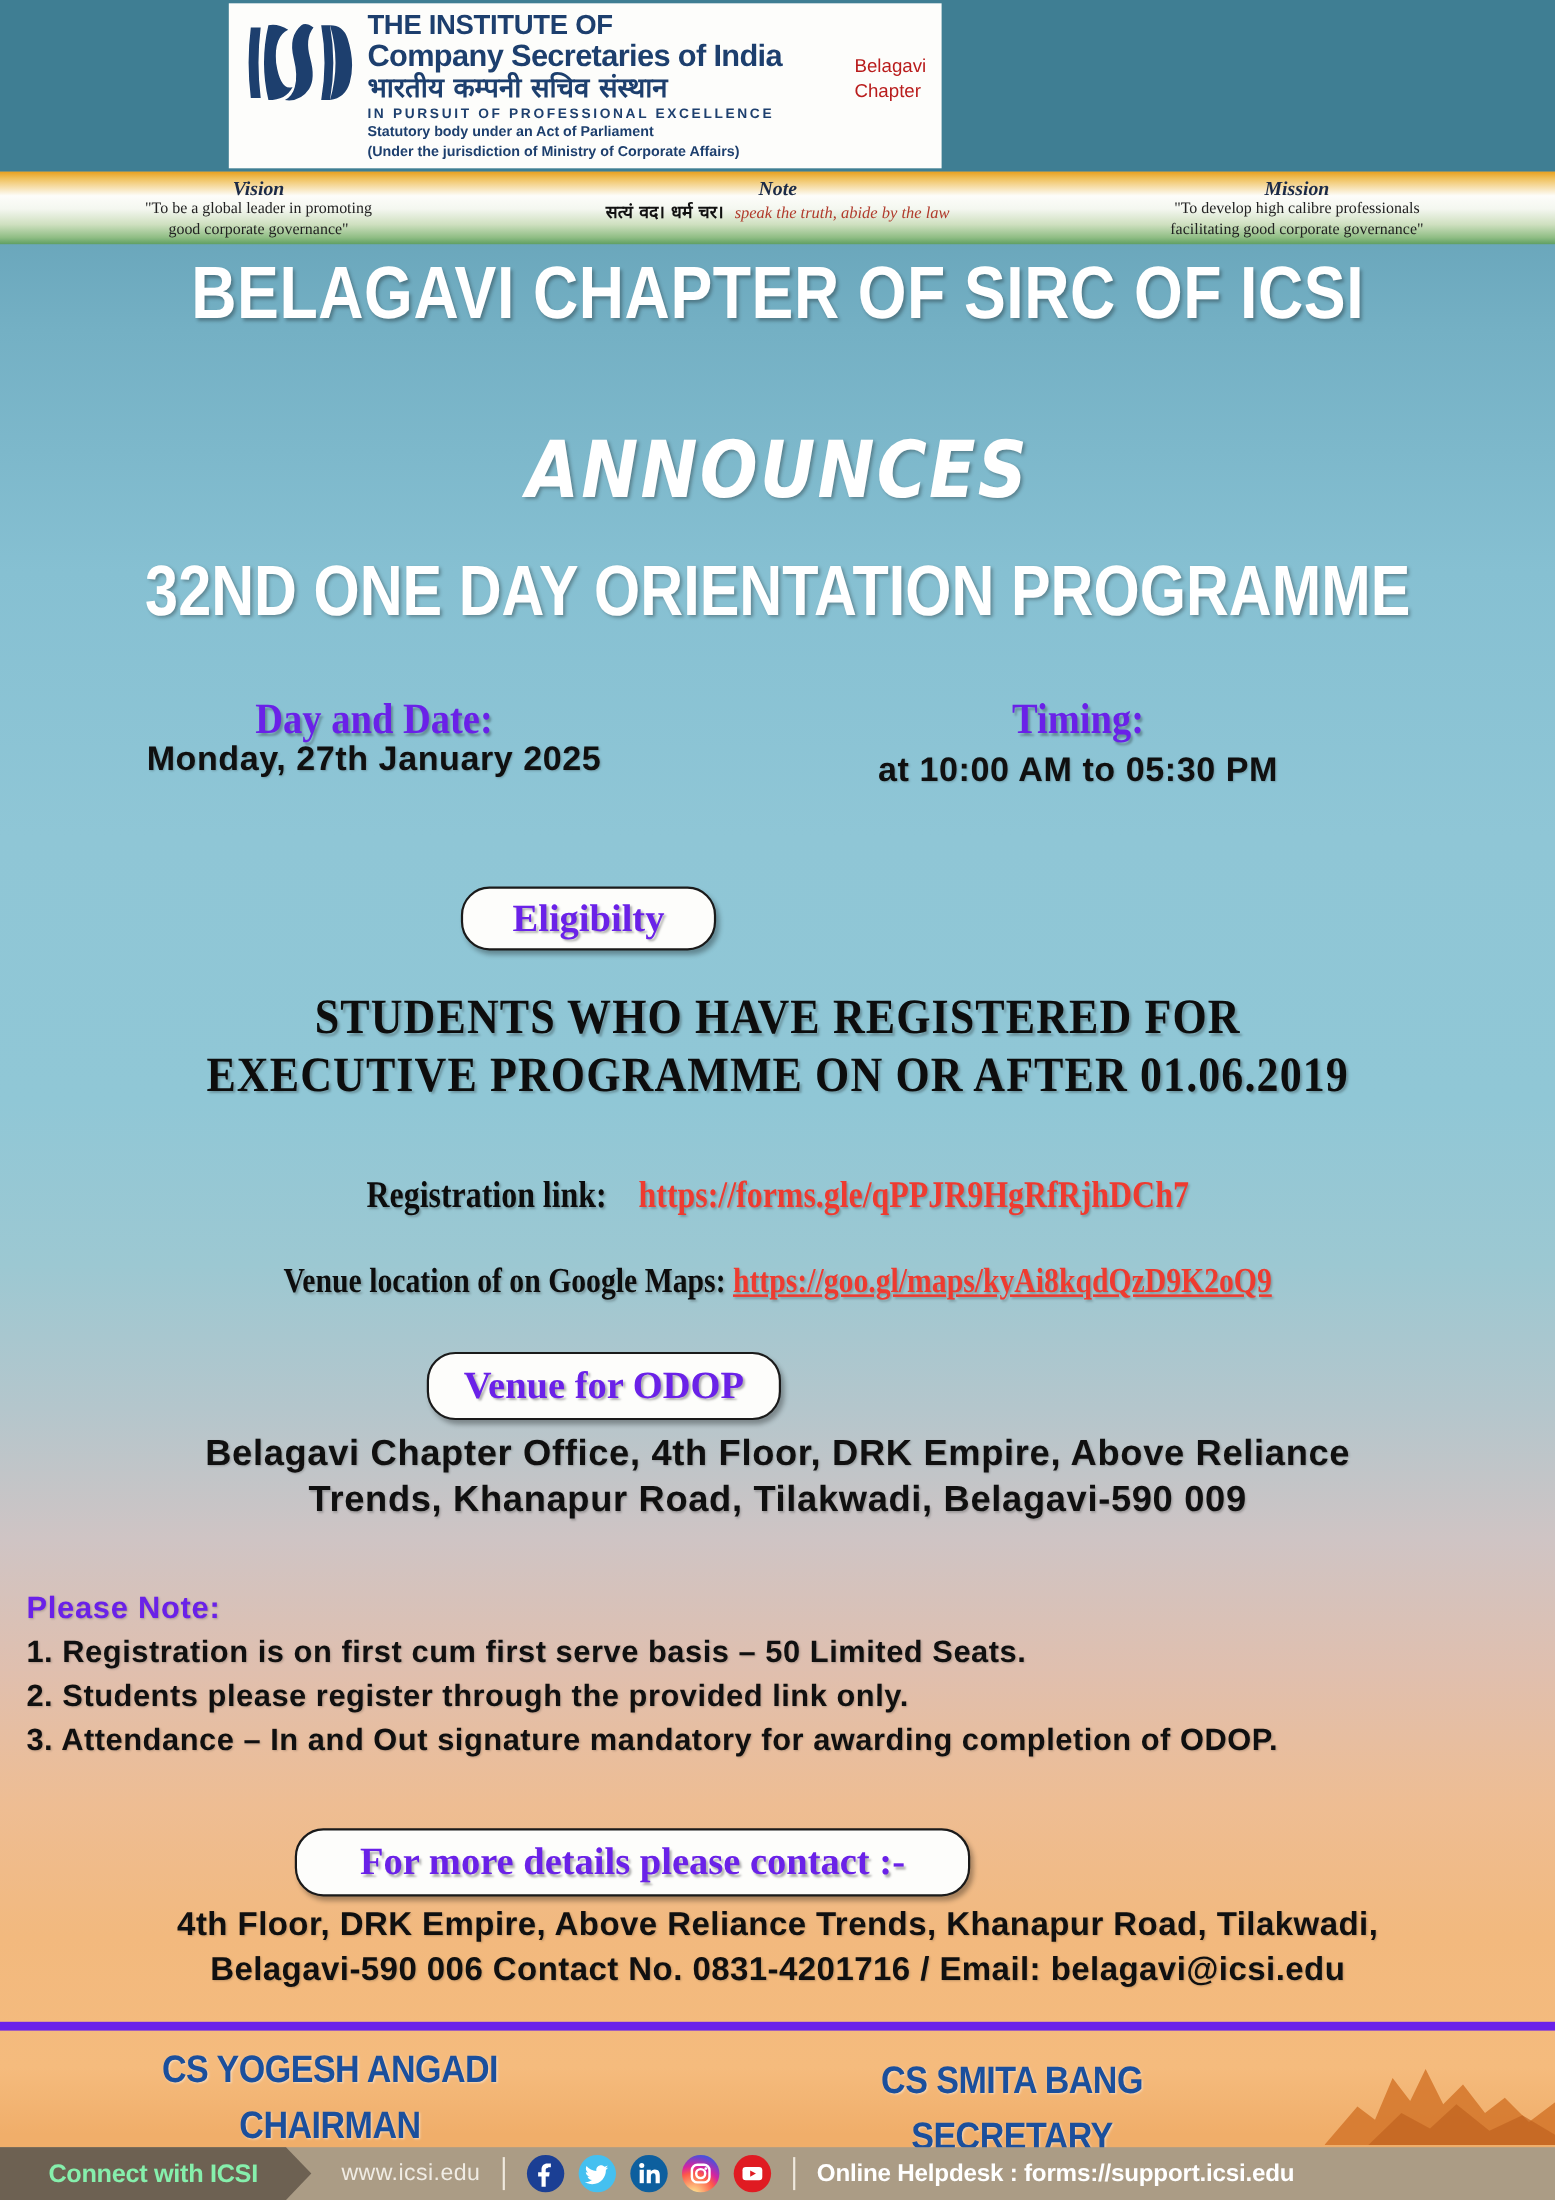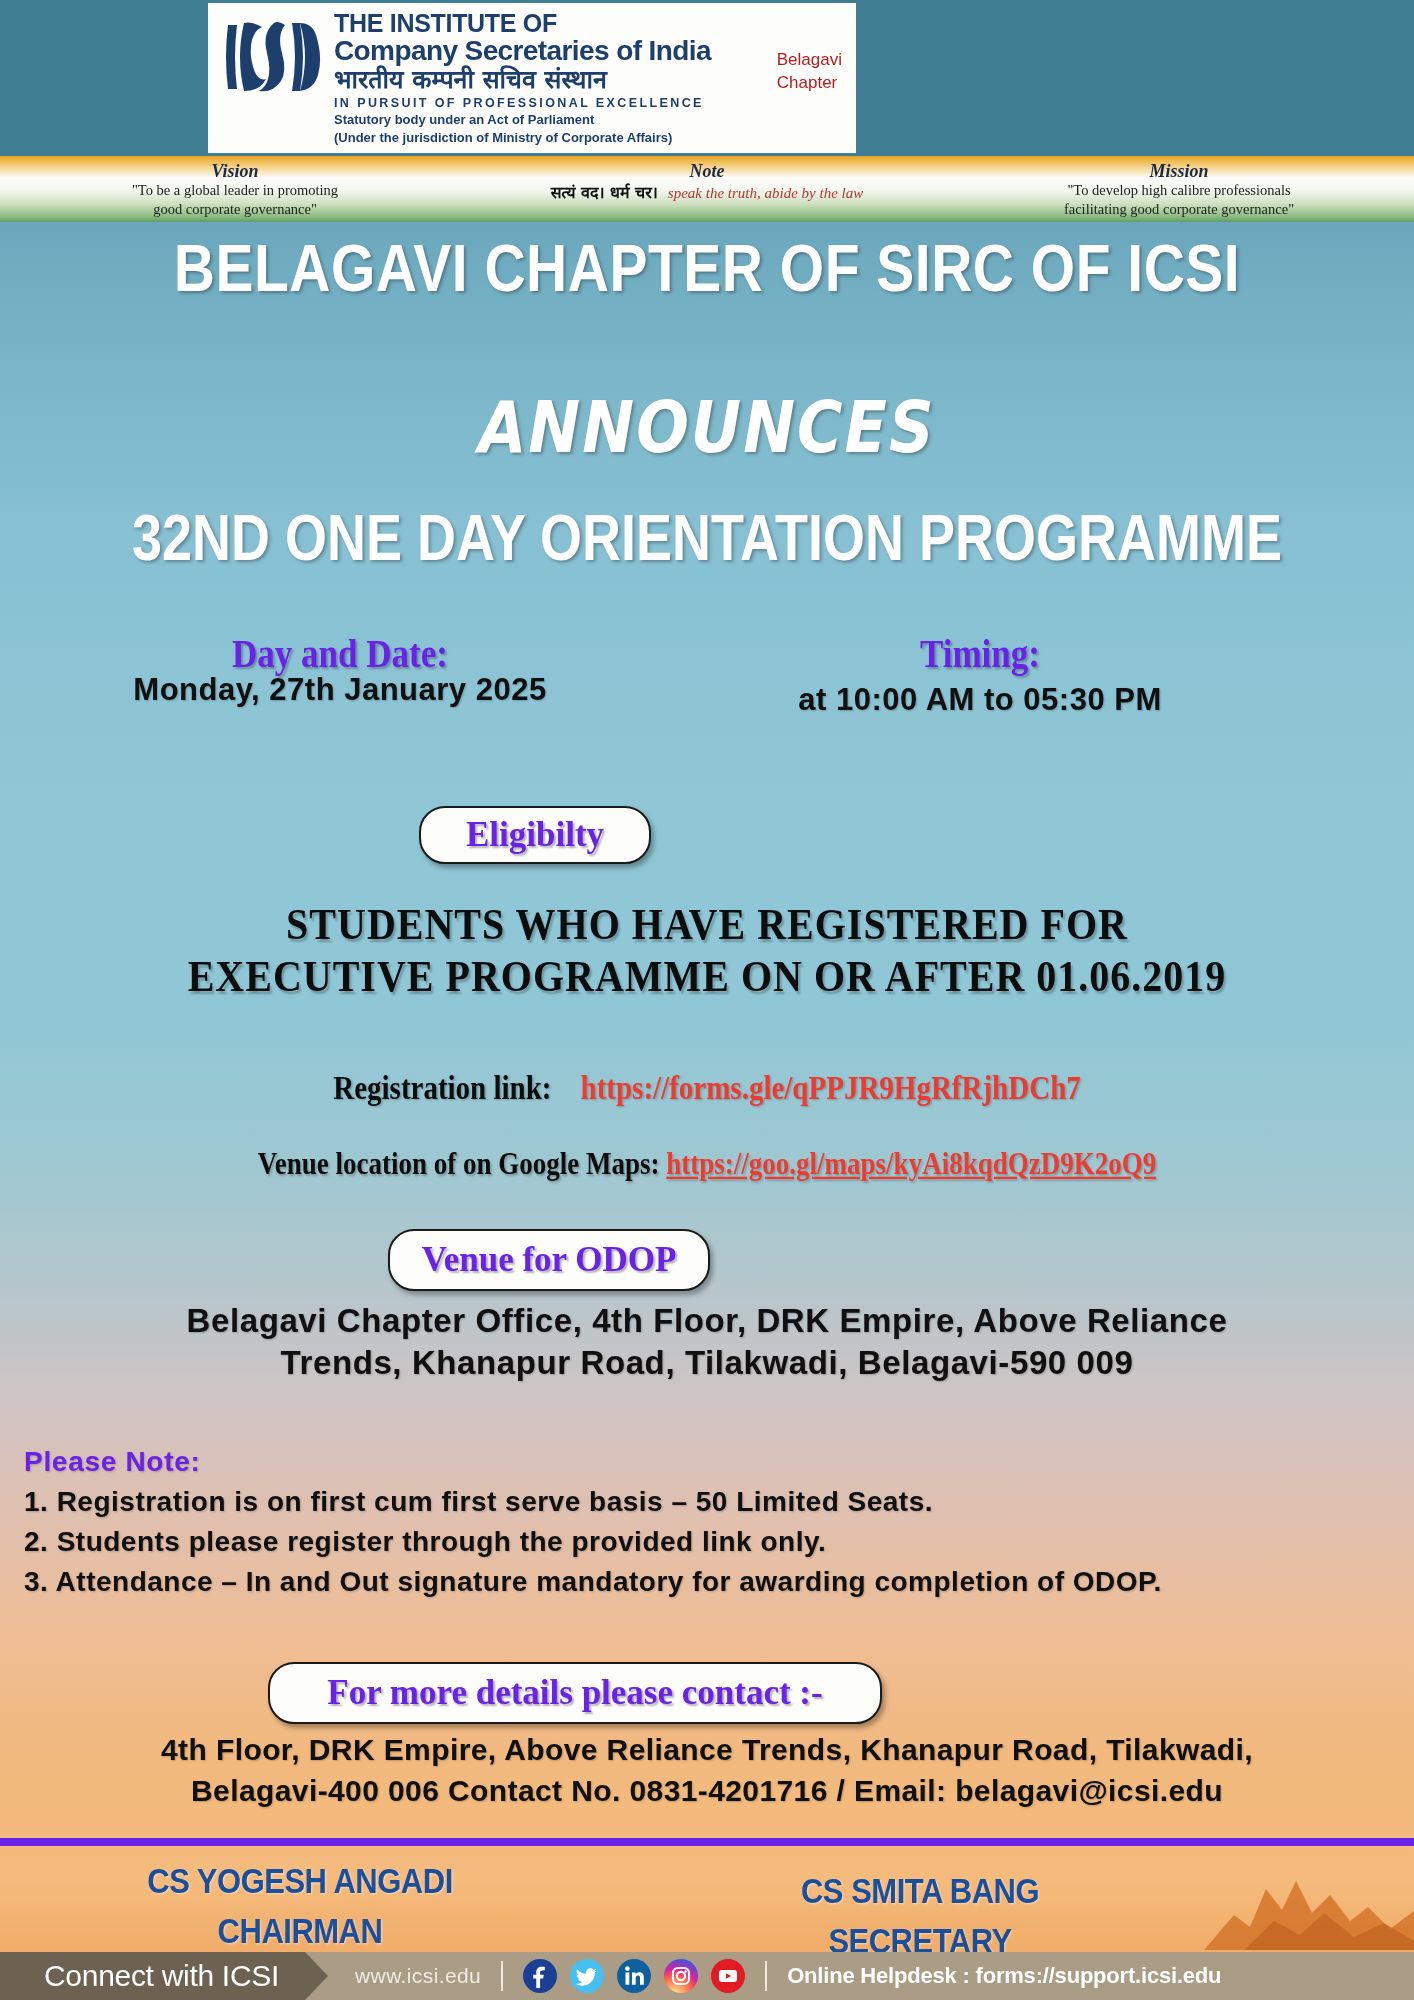--- a/index.html
+++ b/index.html
@@ -216,22 +216,22 @@
   .bot-tag{
     position:relative;height:48px;background:#6d6152;display:flex;align-items:center;
     padding:0 26px 0 44px;box-sizing:border-box;
   }
   .bot-tag::after{
     content:"";position:absolute;right:-23px;top:0;width:0;height:0;
     border-top:24px solid transparent;border-bottom:24px solid transparent;
     border-left:23px solid #6d6152;
   }
   .bot-tag span{
-    font-family:"Liberation Sans",sans-serif;font-weight:normal;font-size:30px;
-    color:#ffffff;letter-spacing:-0.3px;white-space:nowrap;
+    font-family:"Liberation Sans",sans-serif;font-weight:bold;font-size:23px;
+    color:#86efac;letter-spacing:-0.3px;white-space:nowrap;
   }
   .bot-url{
     font-family:"Liberation Sans",sans-serif;font-size:21px;color:#f0ece4;
     margin-left:50px;letter-spacing:0.4px;white-space:nowrap;
   }
   .bot-div{width:2px;height:30px;background:#efe9de;margin:0 20px;}
   .social{display:flex;align-items:center;gap:13px;}
   .sicon{width:34px;height:34px;border-radius:50%;display:flex;align-items:center;justify-content:center;}
   .sicon svg{display:block;}
   .s-fb{background:#1b3f94;}
@@ -333,21 +333,21 @@
   <div class="note-block">
     <div class="note-title">Please Note:</div>
     <div class="note-line">1. Registration is on first cum first serve basis – 50 Limited Seats.</div>
     <div class="note-line">2. Students please register through the provided link only.</div>
     <div class="note-line">3. Attendance – In and Out signature mandatory for awarding completion of ODOP.</div>
   </div>
 
   <div class="pill" id="pill-contact">For more details please contact :-</div>
   <div class="contact-addr" id="contact-addr">
     <div>4th Floor, DRK Empire, Above Reliance Trends, Khanapur Road, Tilakwadi,</div>
-    <div>Belagavi-400 006 Contact No. 0831-4201716 / Email: belagavi@icsi.edu</div>
+    <div>Belagavi-590 006 Contact No. 0831-4201716 / Email: belagavi@icsi.edu</div>
   </div>
 
   <div class="purple-rule"></div>
   <div class="mountains">
     <svg width="210" height="95" viewBox="0 0 210 95">
       <path d="M0 95 L30 60 L46 72 L62 34 L78 55 L92 26 L108 58 L126 40 L146 66 L164 52 L186 74 L210 56 L210 95 Z" fill="#d4762a" opacity="0.85"></path>
       <path d="M40 95 L70 66 L96 80 L120 58 L150 82 L180 68 L210 86 L210 95 Z" fill="#c0621f" opacity="0.7"></path>
     </svg>
   </div>
   <div class="sig" id="sig-left">

